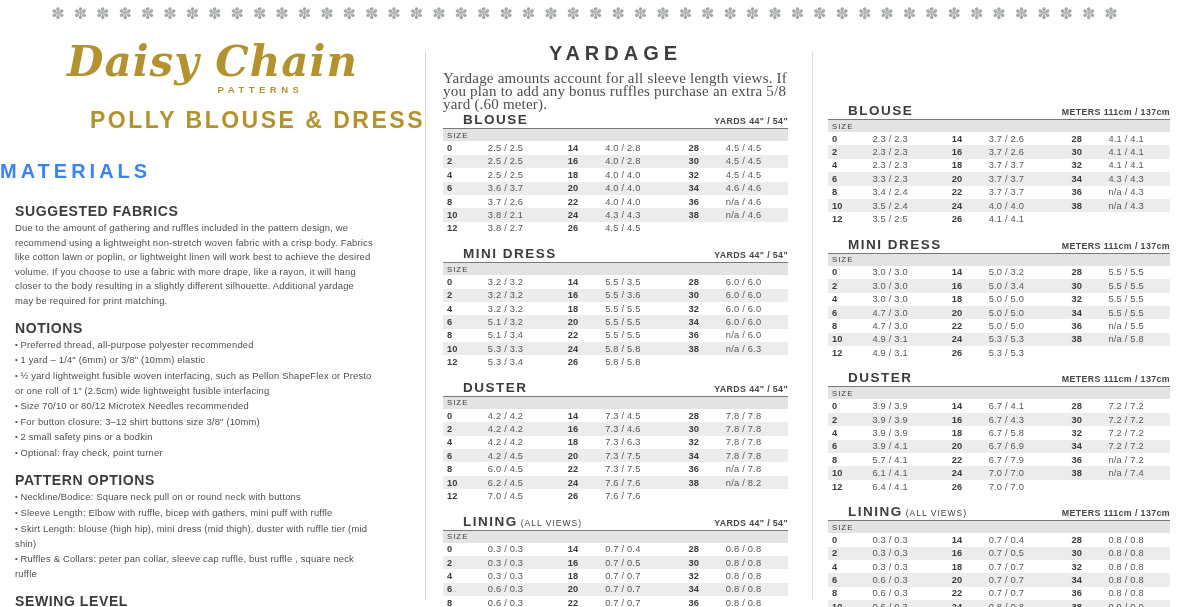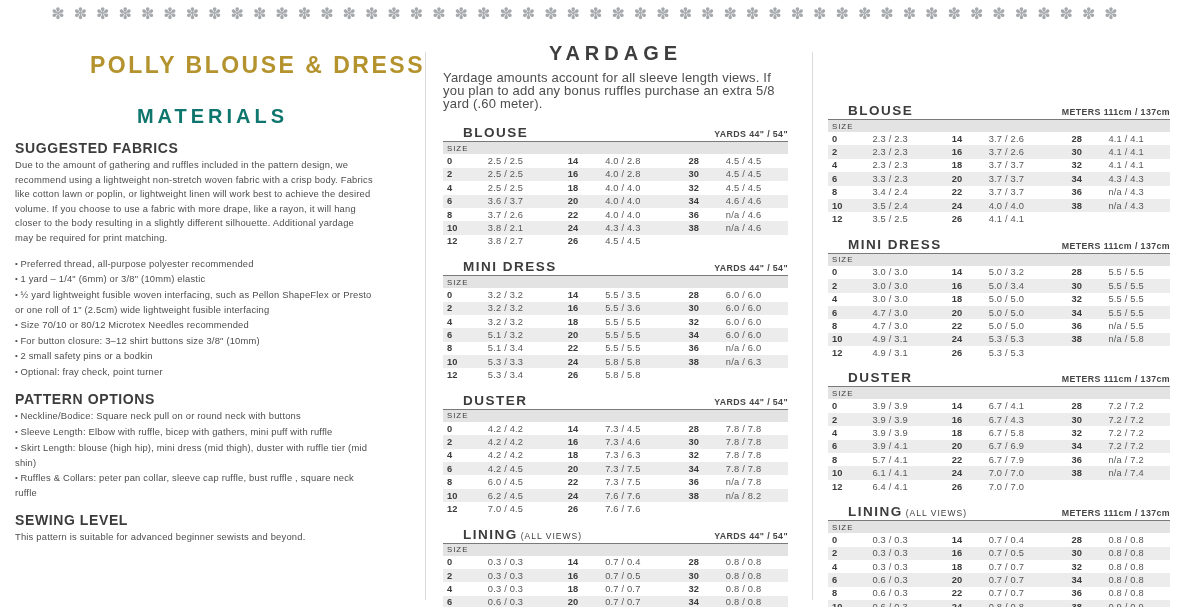--- a/index.html
+++ b/index.html
@@ -29,41 +29,41 @@
   }
   .logo-sub{
     color:#b4932e;font-size:9.5px;letter-spacing:4.5px;font-weight:bold;
     margin-top:0px;transform:translateX(48px);
   }
   .polly-title{
     color:#b4932e;font-weight:bold;font-size:23px;letter-spacing:2.5px;
     text-align:right;margin-top:12px;
   }
   .materials-heading{
-    color:#0f766e;font-weight:bold;font-size:20px;letter-spacing:4px;
-    text-align:center;margin-top:26px;margin-bottom:12px;
+    color:#3b82f6;font-weight:bold;font-size:20px;letter-spacing:4px;
+    margin-top:26px;margin-bottom:20px;
   }
   .mat-section{padding:0 15px;margin-bottom:11px;}
   .mat-heading{
     color:#3c3c3c;font-weight:bold;font-size:14px;letter-spacing:.6px;
     margin-bottom:2px;
   }
   .mat-body{font-size:9.4px;line-height:14.6px;letter-spacing:.2px;max-width:360px;}
   .mat-list{font-size:9.4px;line-height:14.6px;letter-spacing:.2px;max-width:360px;}
   .mat-item::before{content:"• ";font-size:8px;position:relative;top:-1px;}
 
   
   .yard-col{position:absolute;}
   #col-yards{left:425px;top:42px;width:387px;padding-left:18px;box-sizing:border-box;}
   #col-meters{left:812px;top:101px;width:366px;padding-left:16px;box-sizing:border-box;}
   .yardage-heading{
     color:#3e3e3e;font-weight:bold;font-size:20px;letter-spacing:5px;
     text-align:center;width:345px;margin-bottom:7px;
   }
-  .yardage-note{font-size:13px;line-height:12.8px;letter-spacing:.2px;width:352px;margin-bottom:13px;}
+  .yardage-note{font-size:15px;line-height:12.8px;letter-spacing:.2px;width:352px;margin-bottom:0;font-family:Liberation Serif, serif;}
   .ytable{width:345px;margin-bottom:9px;}
   #col-meters .ytable{width:342px;}
   .ytable-head{display:flex;justify-content:space-between;align-items:baseline;height:16px;}
   .ytable-title{color:#3c3c3c;font-weight:bold;font-size:13.5px;letter-spacing:1.5px;padding-left:20px;}
   .ytable-sub{color:#3c3c3c;font-size:8.5px;letter-spacing:1px;font-weight:normal;margin-left:3px;}
   .ytable-unit{color:#454545;font-size:8.8px;font-weight:bold;letter-spacing:.4px;}
   .yrows{border-top:1px solid #7a7a7a;margin-top:2px;}
   .yrow{
     display:grid;grid-template-columns:13% 22% 12% 23% 12% 18%;
     align-items:center;height:13.4px;font-size:9.3px;letter-spacing:.2px;
@@ -76,29 +76,34 @@
 </style>
 </head>
 <body>
 
 <div class="daisy-border" id="daisy-border">✽✽✽✽✽✽✽✽✽✽✽✽✽✽✽✽✽✽✽✽✽✽✽✽✽✽✽✽✽✽✽✽✽✽✽✽✽✽✽✽✽✽✽✽✽✽✽✽</div>
 
 <div class="vdivider" id="divider-1"></div>
 <div class="vdivider" id="divider-2"></div>
 
 <div class="left-col">
+  <div class="logo-wrap">
+    <div class="logo-script">Daisy Chain</div>
+    <div class="logo-sub">PATTERNS</div>
+  </div>
   <div class="polly-title">POLLY BLOUSE &amp; DRESS</div>
   <div class="materials-heading">MATERIALS</div>
 
   <div class="mat-section">
     <div class="mat-heading">SUGGESTED FABRICS</div>
     <div class="mat-body">Due to the amount of gathering and ruffles included in the pattern design, we recommend using a lightweight non-stretch woven fabric with a crisp body. Fabrics like cotton lawn or poplin, or lightweight linen will work best to achieve the desired volume. If you choose to use a fabric with more drape, like a rayon, it will hang closer to the body resulting in a slightly different silhouette. Additional yardage may be required for print matching.</div>
   </div>
 
   <div class="mat-section">
+    <div class="mat-heading">NOTIONS</div>
     <div class="mat-list" id="notions-list">
         <div class="mat-item">Preferred thread, all-purpose polyester recommended</div>
         <div class="mat-item">1 yard – 1/4" (6mm) or 3/8" (10mm) elastic</div>
         <div class="mat-item">½ yard lightweight fusible woven interfacing, such as Pellon ShapeFlex or Presto or one roll of 1" (2.5cm)  wide lightweight fusible interfacing</div>
         <div class="mat-item">Size 70/10 or 80/12 Microtex Needles recommended</div>
         <div class="mat-item">For button closure: 3–12 shirt buttons size 3/8" (10mm)</div>
         <div class="mat-item">2 small safety pins or a bodkin</div>
         <div class="mat-item">Optional: fray check, point turner</div>
       </div>
   </div>

